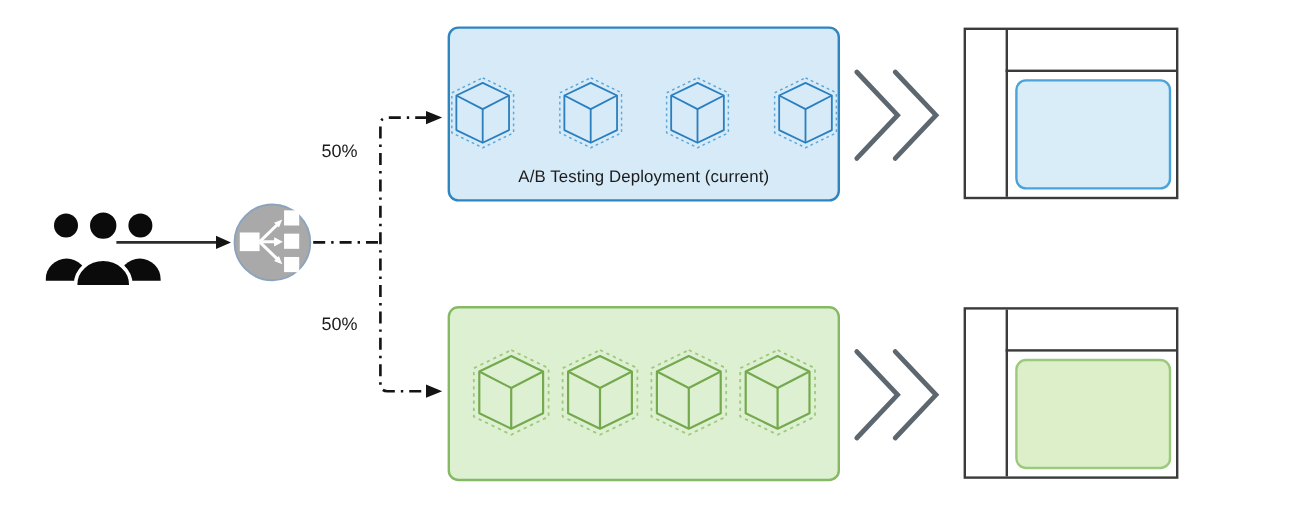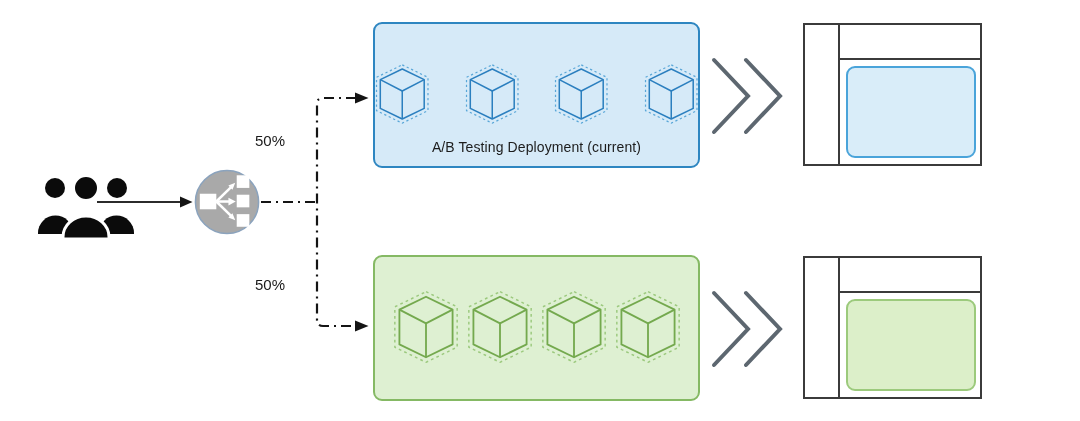--- a/index.html
+++ b/index.html
@@ -2,21 +2,21 @@
 <html style="--blue-fill: #d6eaf8; --blue-border: #2e86c1; --blue-cube: #2b7fbf; --blue-cube-dash: #5aa7d8; --blue-screen-fill: #d9edf9; --blue-screen-border: #4aa4da; --green-fill: #def0d2; --green-border: #85b964; --green-cube: #74a94e; --green-cube-dash: #9cc97e; --green-screen-fill: #dcefc9; --green-screen-border: #9cca7c; --chevron: #5d6770; --wireframe-stroke: #3b3b3b; --connector: #141414; --lb-circle: #a9a9a9; --lb-rim: #8ba3bd; --icon-black: #0b0b0b;"><head>
 <meta charset="utf-8">
 <style>
   html,body{margin:0;padding:0;background:#ffffff;}
   body{font-family:"Liberation Sans", sans-serif;}
   .canvas{position:relative;width:1080px;height:421px;background:#fff;overflow:hidden;}
   .abs{position:absolute;}
   .overlay{position:absolute;left:0;top:0;pointer-events:none;}
 
   
-  .split-label{position:absolute;width:56px;font-size:15px;color:#1a1a1a;margin-top:14px;}
+  .split-label{position:absolute;width:56px;text-align:center;font-size:15px;color:#1a1a1a;}
 
   
   .deploy-box{position:absolute;left:373px;width:327px;height:146px;box-sizing:border-box;
     border-radius:9px;border:2px solid;display:flex;justify-content:center;align-items:flex-start;
     gap:8px;padding-top:33px;}
   .box-blue{top:22px;background:var(--blue-fill,#d6eaf8);border-color:var(--blue-border,#2e86c1);gap:35px;}
   .box-green{top:255px;background:var(--green-fill,#def0d2);border-color:var(--green-border,#85b964);}
   .deploy-label{position:absolute;left:0;right:0;bottom:11px;text-align:center;
     font-size:14px;color:#1c1c1c;letter-spacing:0.1px;}
 

